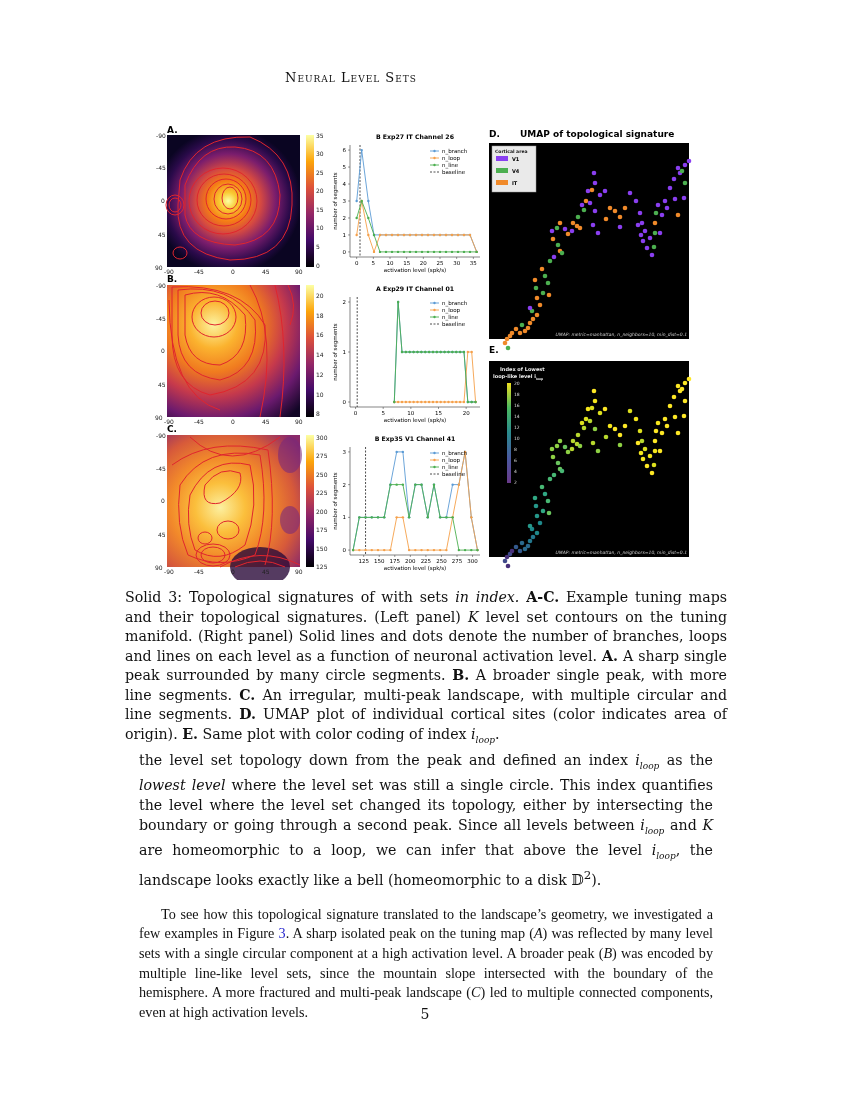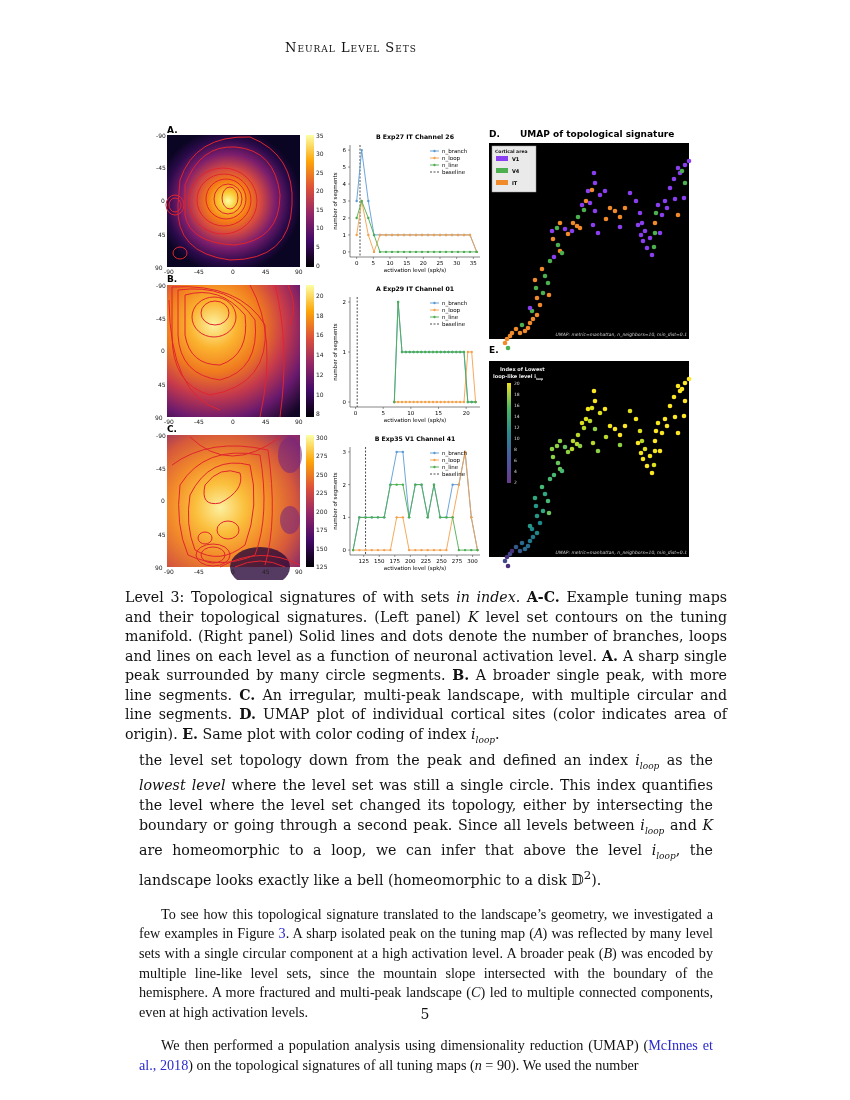--- a/index.html
+++ b/index.html
@@ -1,17 +1,17 @@
 <!DOCTYPE html>
 <html><head>
 <meta charset="utf-8">
 <style>
   html, body { margin:0; padding:0; background:#fff; }
   body { width:850px; height:1100px; position:relative; font-family:"DejaVu Serif","Liberation Serif",serif; color:#111; overflow:hidden; }
-  .running-head { position:absolute; top:40px; left:0; width:702px; text-align:center; font-size:13px; letter-spacing:1px; font-variant:small-caps; }
+  .running-head { position:absolute; top:70px; left:0; width:702px; text-align:center; font-size:13px; letter-spacing:1px; font-variant:small-caps; }
   .figure { position:absolute; left:150px; top:125px; width:545px; height:455px; }
   .sans { font-family:"DejaVu Sans","Liberation Sans",sans-serif; }
   .caption { position:absolute; left:125px; top:588px; width:602px; font-size:14.2px; line-height:19.5px; text-align:justify; }
   .body-text { position:absolute; left:125px; top:737px; width:602px; font-size:14.2px; line-height:19.6px; text-align:justify; }
   .body-text p { margin:14px; }
   .body-text p.ind { text-indent:22px;font-family:Liberation Serif, serif; }
   .link { color:#2a2acf; }
   .page-num { position:absolute; top:1006px; left:0; width:850px; text-align:center; font-size:14px; }
   sub { font-size:9px; }
 </style>
@@ -729,30 +729,27 @@
           <circle cx="491" cy="328" r="2.3" fill="#f5e61c"></circle>
           <circle cx="535" cy="258" r="2.3" fill="#fde725"></circle>
           <circle cx="539" cy="254" r="2.3" fill="#fde725"></circle>
         </g>
       <text x="537" y="429" font-size="4.5" fill="#ccc" text-anchor="end" font-style="italic">UMAP: metric=manhattan, n_neighbors=10, min_dist=0.1</text>
     </g>
   </svg>
 </div>
 
 <div class="caption">
-  <span>Level 3:</span>
+  <span>Solid 3:</span>
   <span>Topological signatures of with sets </span><i>in index.</i>
   <b>A-C.</b><span> Example tuning maps and their topological signatures. (Left panel) </span><i>K</i><span> level set contours on the tuning manifold. (Right panel) Solid lines and dots denote the number of branches, loops and lines on each level as a function of neuronal activation level. </span><b>A.</b><span> A sharp single peak surrounded by many circle segments. </span><b>B.</b><span> A broader single peak, with more line segments. </span><b>C.</b><span> An irregular, multi-peak landscape, with multiple circular and line segments. </span><b>D.</b><span> UMAP plot of individual cortical sites (color indicates area of origin). </span><b>E.</b><span> Same plot with color coding of index </span><i>i</i><sub><i>loop</i></sub><span>.</span>
 </div>
 
 <div class="body-text">
   <p>
     <span>the level set topology down from the peak and defined an index </span><i>i</i><sub><i>loop</i></sub><span> as the </span><i>lowest level</i><span> where the level set was still a single circle. This index quantifies the level where the level set changed its topology, either by intersecting the boundary or going through a second peak. Since all levels between </span><i>i</i><sub><i>loop</i></sub><span> and </span><i>K</i><span> are homeomorphic to a loop, we can infer that above the level </span><i>i</i><sub><i>loop</i></sub><span>, the landscape looks exactly like a bell (homeomorphic to a disk </span><span>𝔻</span><sup>2</sup><span>).</span>
   </p>
   <p class="ind">
     <span>To see how this topological signature translated to the landscape’s geometry, we investigated a few examples in Figure </span><a class="link">3</a><span>. A sharp isolated peak on the tuning map (</span><i>A</i><span>) was reflected by many level sets with a single circular component at a high activation level. A broader peak (</span><i>B</i><span>) was encoded by multiple line-like level sets, since the mountain slope intersected with the boundary of the hemisphere. A more fractured and multi-peak landscape (</span><i>C</i><span>) led to multiple connected components, even at high activation levels.</span>
   </p>
-  <p class="ind">
-    <span>We then performed a population analysis using dimensionality reduction (UMAP) (</span><a class="link">McInnes et al., 2018</a><span>) on the topological signatures of all tuning maps (</span><i>n</i><span> = 90). We used the number</span>
-  </p>
 </div>
 
 <div class="page-num">5</div>
 
 </body></html>

